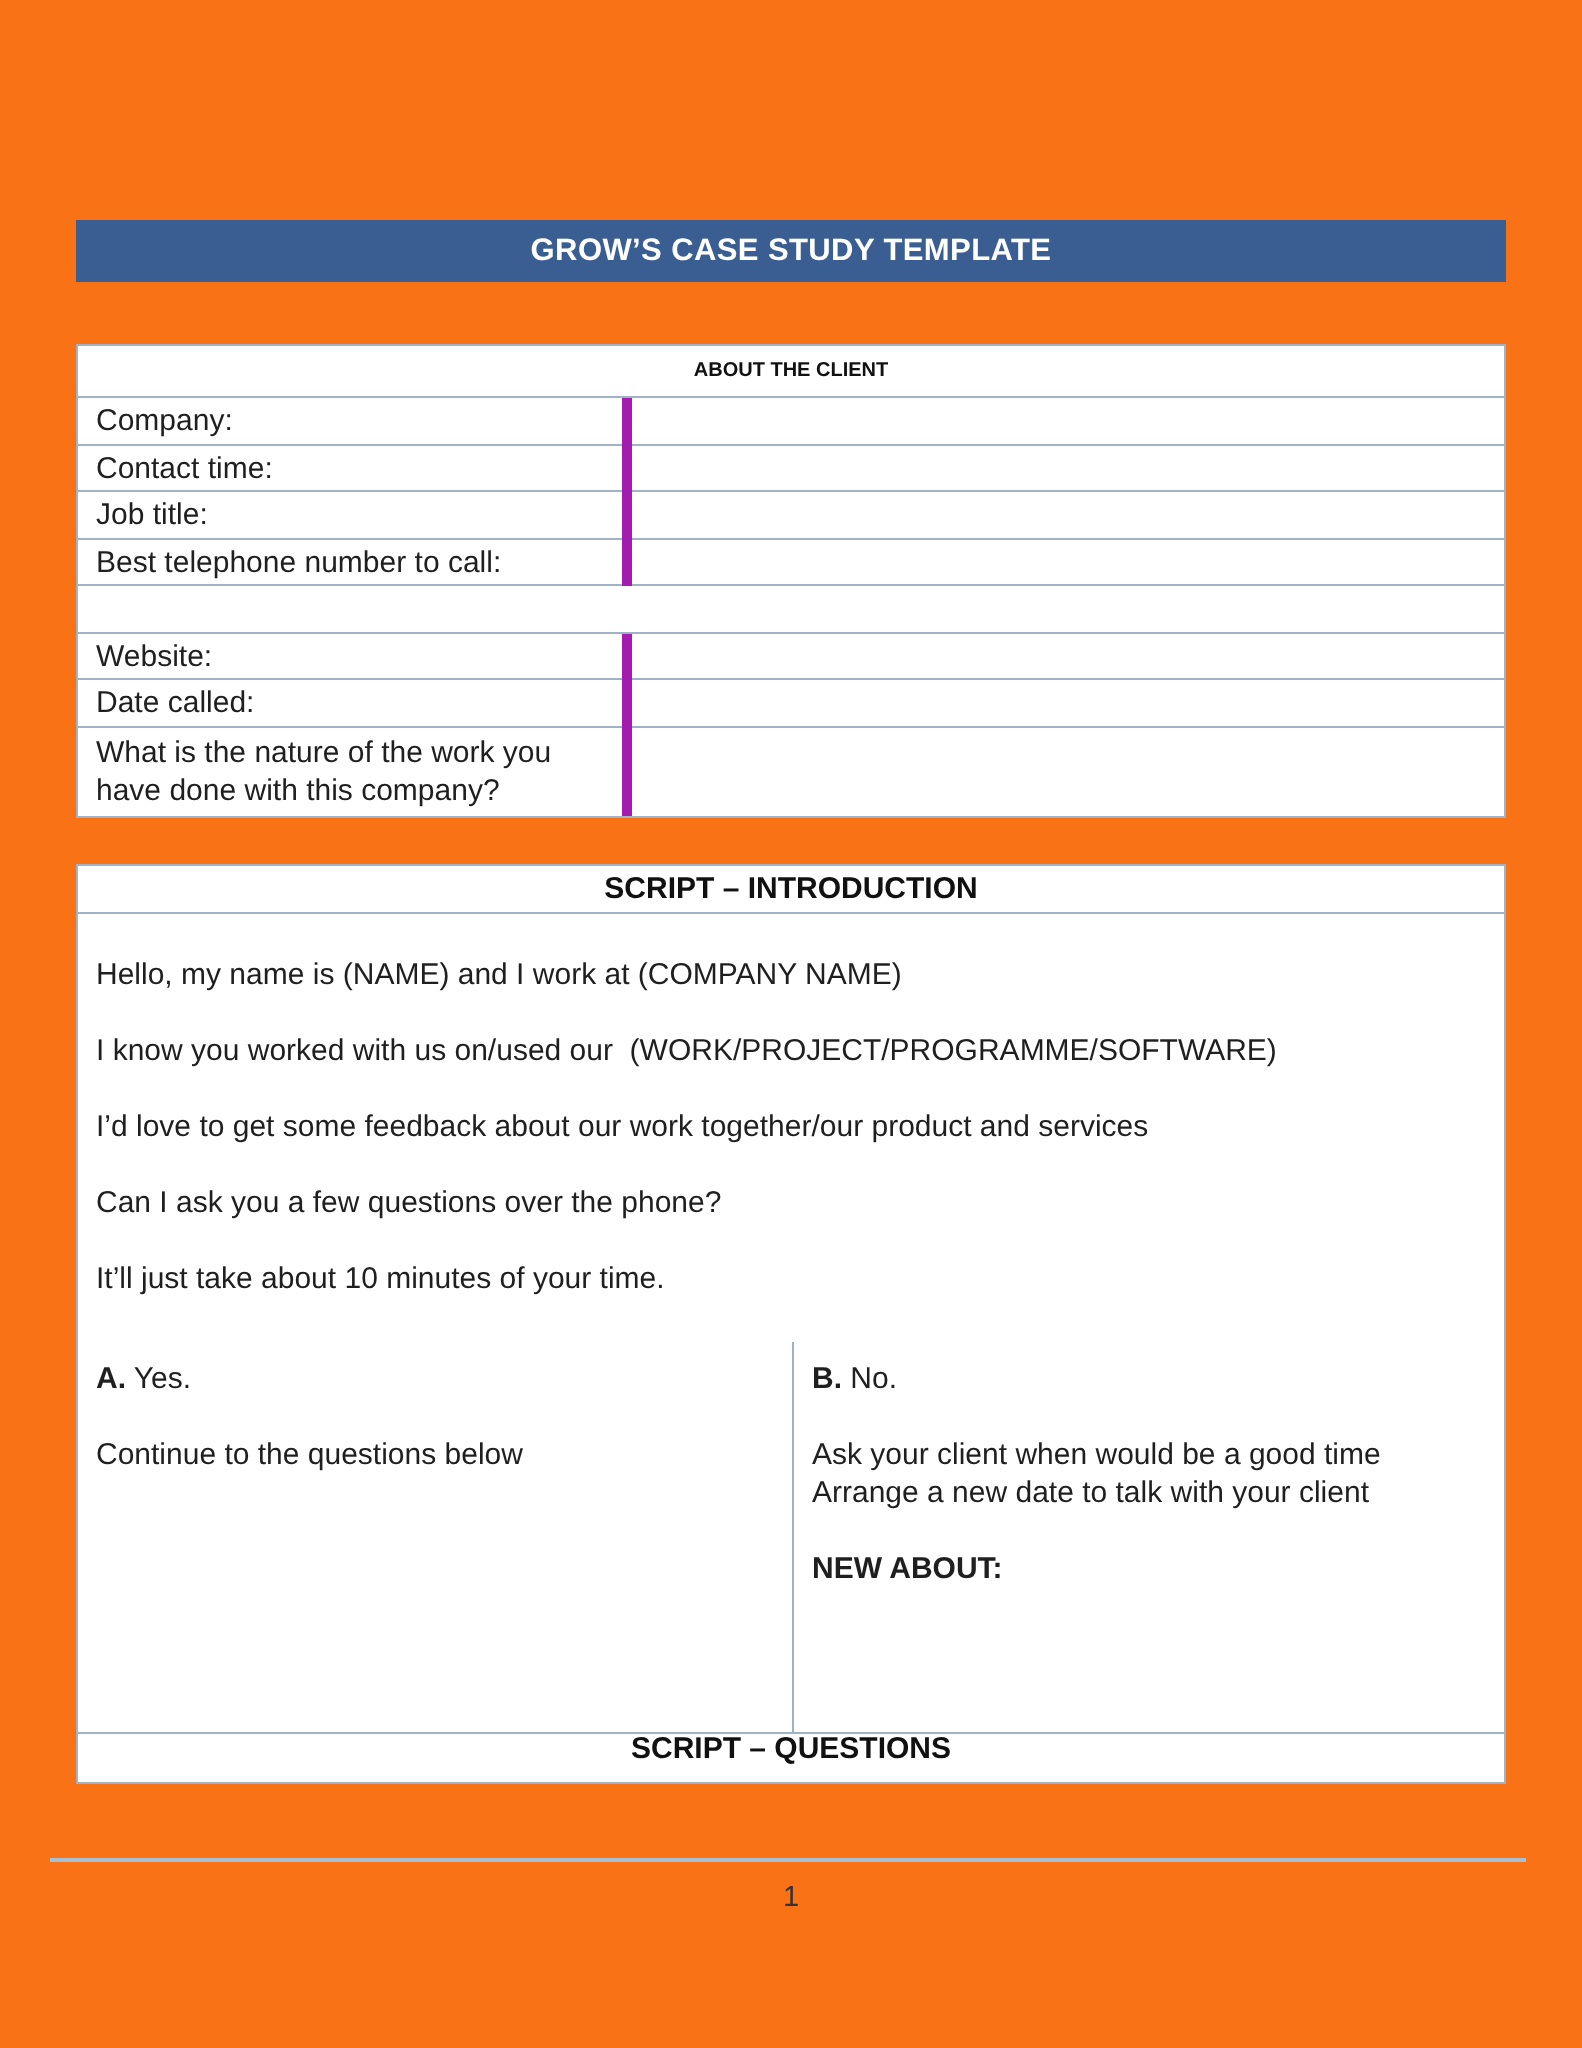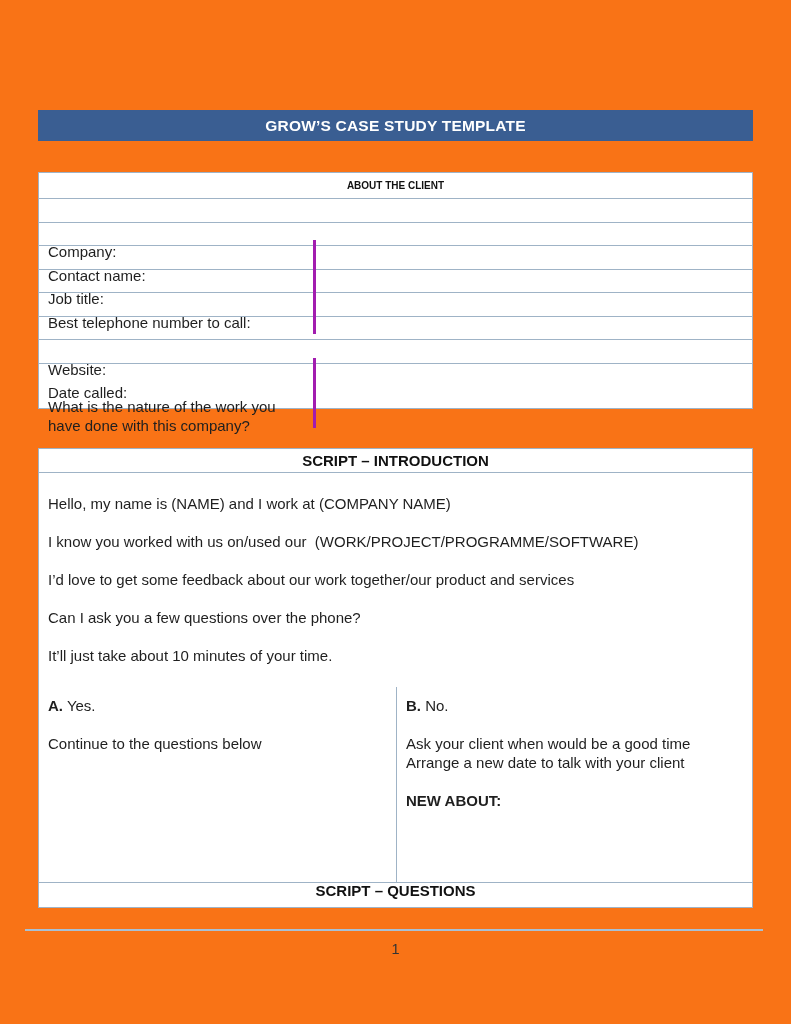--- a/index.html
+++ b/index.html
@@ -38,33 +38,32 @@
     font-weight: bold; font-size: 10px; color: #111111;
     border-bottom: 1px solid #9fb3c6;
   }
   .about-row {
     display: flex;
     border-bottom: 1px solid #9fb3c6;
   }
   .about-row:last-child { border-bottom: none; }
   .about-row .label-cell {
     width: 277px; flex: 0 0 277px;
-    border-right: 3px solid #a21caf;
+    border-right: 5px solid #a21caf;
     padding: 2px 8px 2px 9px;
     display: flex; align-items: center;
     min-height: 23.5px;
     line-height: 19px;
-    margin-top: 41px;
   }
   .about-row .value-cell { flex: 1; }
   .about-row.single { height: 23.5px; }
   .about-row.double { height: 44px; gap: 29px; }
 
   
-  .script-table { top: 448px; height: 460px; }
+  .script-table { top: 432px; height: 460px; }
   .script-header {
     height: 24px;
     display: flex; align-items: center; justify-content: center;
     font-weight: bold; font-size: 15px; color: #111111;
     border-bottom: 1px solid #9fb3c6;
   }
   .intro-cell {
     height: 214px;
     padding: 21px 10px 0 9px;
   }
@@ -118,21 +117,21 @@
   </div>
 
   <div class="doc-table about-table">
     <div class="t-header">ABOUT THE CLIENT</div>
 
     <div class="about-row single">
       <div class="label-cell">Company:</div>
       <div class="value-cell"></div>
     </div>
     <div class="about-row single">
-      <div class="label-cell">Contact name:</div>
+      <div class="label-cell">Contact time:</div>
       <div class="value-cell"></div>
     </div>
     <div class="about-row single">
       <div class="label-cell">Job title:</div>
       <div class="value-cell"></div>
     </div>
     <div class="about-row single">
       <div class="label-cell">Best telephone number to call:</div>
       <div class="value-cell"></div>
     </div>

